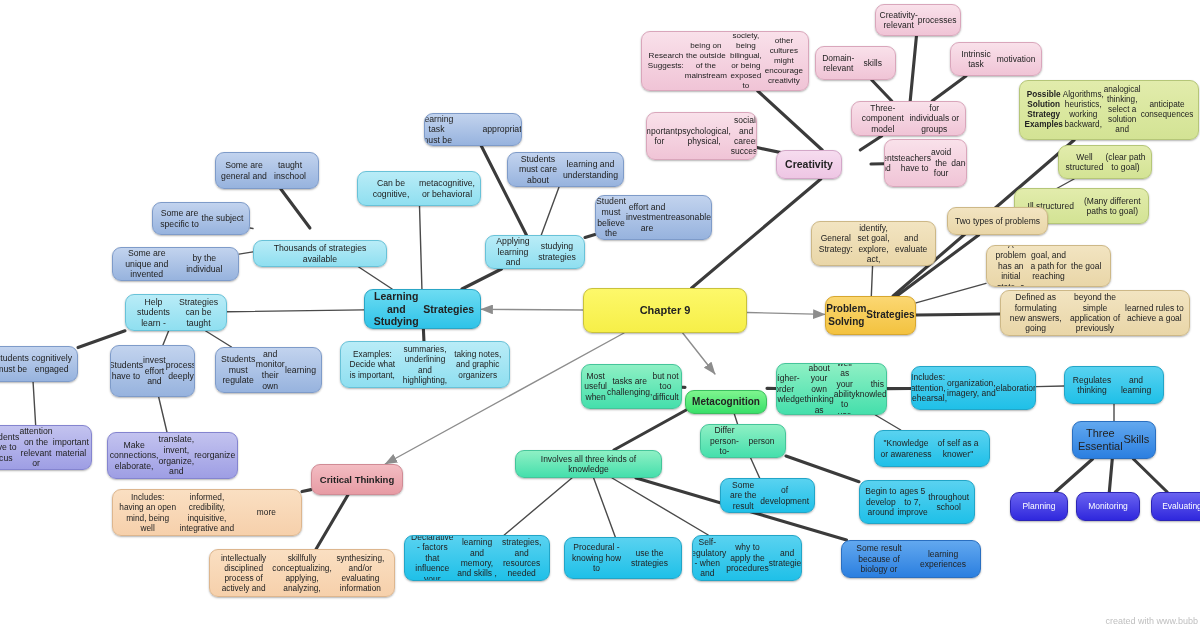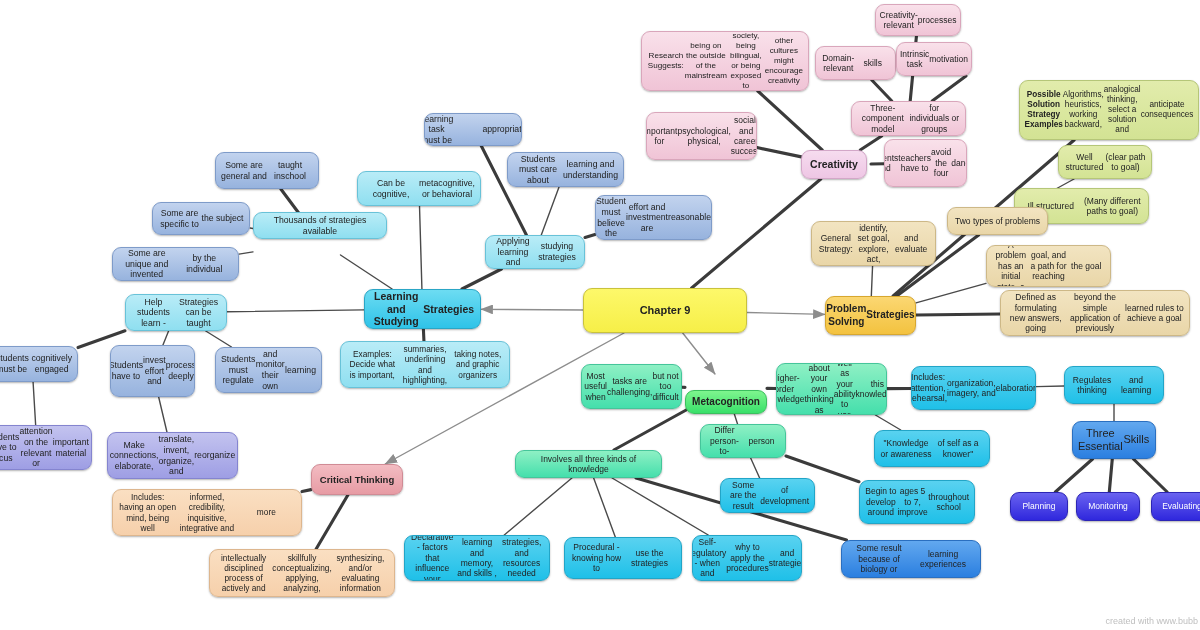--- a/index.html
+++ b/index.html
@@ -134,21 +134,21 @@
       </g>
   </svg>
   <div id="node-layer">
       <div class="node c-yellow title-node" style="left: 583px; top: 288px; width: 164px; height: 45px; font-size: 11px;">
         <span>Chapter 9</span>
       </div>
       <div class="node c-cyan title-node" style="left: 364px; top: 289px; width: 117px; height: 40px; font-size: 10.5px;">
         <span>Learning and Studying</span>
         <span>Strategies</span>
       </div>
-      <div class="node c-cyanlt" style="left: 253px; top: 212px; width: 134px; height: 27px; font-size: 8.7px;">
+      <div class="node c-cyanlt" style="left: 253px; top: 240px; width: 134px; height: 27px; font-size: 8.7px;">
         <span>Thousands of strategies available</span>
       </div>
       <div class="node c-bluegray" style="left: 215px; top: 152px; width: 104px; height: 37px; font-size: 8.7px;">
         <span>Some are general and</span>
         <span>taught inschool</span>
       </div>
       <div class="node c-bluegray" style="left: 152px; top: 202px; width: 98px; height: 33px; font-size: 8.7px;">
         <span>Some are specific to</span>
         <span>the subject</span>
       </div>
@@ -203,21 +203,21 @@
       <div class="node c-periwink" style="left: 107px; top: 432px; width: 131px; height: 47px; font-size: 8.7px;">
         <span>Make connections, elaborate,</span>
         <span>translate, invent, organize, and</span>
         <span>reorganize</span>
       </div>
       <div class="node c-bluegray" style="left: 215px; top: 347px; width: 107px; height: 46px; font-size: 8.7px;">
         <span>Students must regulate</span>
         <span>and monitor their own</span>
         <span>learning</span>
       </div>
-      <div class="node c-pinkhead title-node" style="left: 801px; top: 150px; width: 66px; height: 29px; font-size: 10.5px;">
+      <div class="node c-pinkhead title-node" style="left: 776px; top: 150px; width: 66px; height: 29px; font-size: 10.5px;">
         <span>Creativity</span>
       </div>
       <div class="node c-pink" style="left: 641px; top: 31px; width: 168px; height: 60px; font-size: 8.1px;">
         <span>Research Suggests:</span>
         <span>being on the outside of the mainstream</span>
         <span>society, being bilingual, or being exposed to</span>
         <span>other cultures might encourage creativity</span>
       </div>
       <div class="node c-pink" style="left: 646px; top: 112px; width: 111px; height: 48px; font-size: 8.5px;">
         <span>Important for</span>
@@ -225,21 +225,21 @@
         <span>social, and career success</span>
       </div>
       <div class="node c-pink" style="left: 815px; top: 46px; width: 81px; height: 34px; font-size: 8.5px;">
         <span>Domain-relevant</span>
         <span>skills</span>
       </div>
       <div class="node c-pink" style="left: 875px; top: 4px; width: 86px; height: 32px; font-size: 8.5px;">
         <span>Creativity-relevant</span>
         <span>processes</span>
       </div>
-      <div class="node c-pink" style="left: 896px; top: 42px; width: 76px; height: 34px; font-size: 8.5px;">
+      <div class="node c-pink" style="left: 950px; top: 42px; width: 92px; height: 34px; font-size: 8.5px;">
         <span>Intrinsic task</span>
         <span>motivation</span>
       </div>
       <div class="node c-pink" style="left: 851px; top: 101px; width: 115px; height: 35px; font-size: 8.5px;">
         <span>Three-component model</span>
         <span>for individuals or groups</span>
       </div>
       <div class="node c-pink" style="left: 884px; top: 139px; width: 83px; height: 48px; font-size: 8.5px;">
         <span>Parents and</span>
         <span>teachers have to</span>

